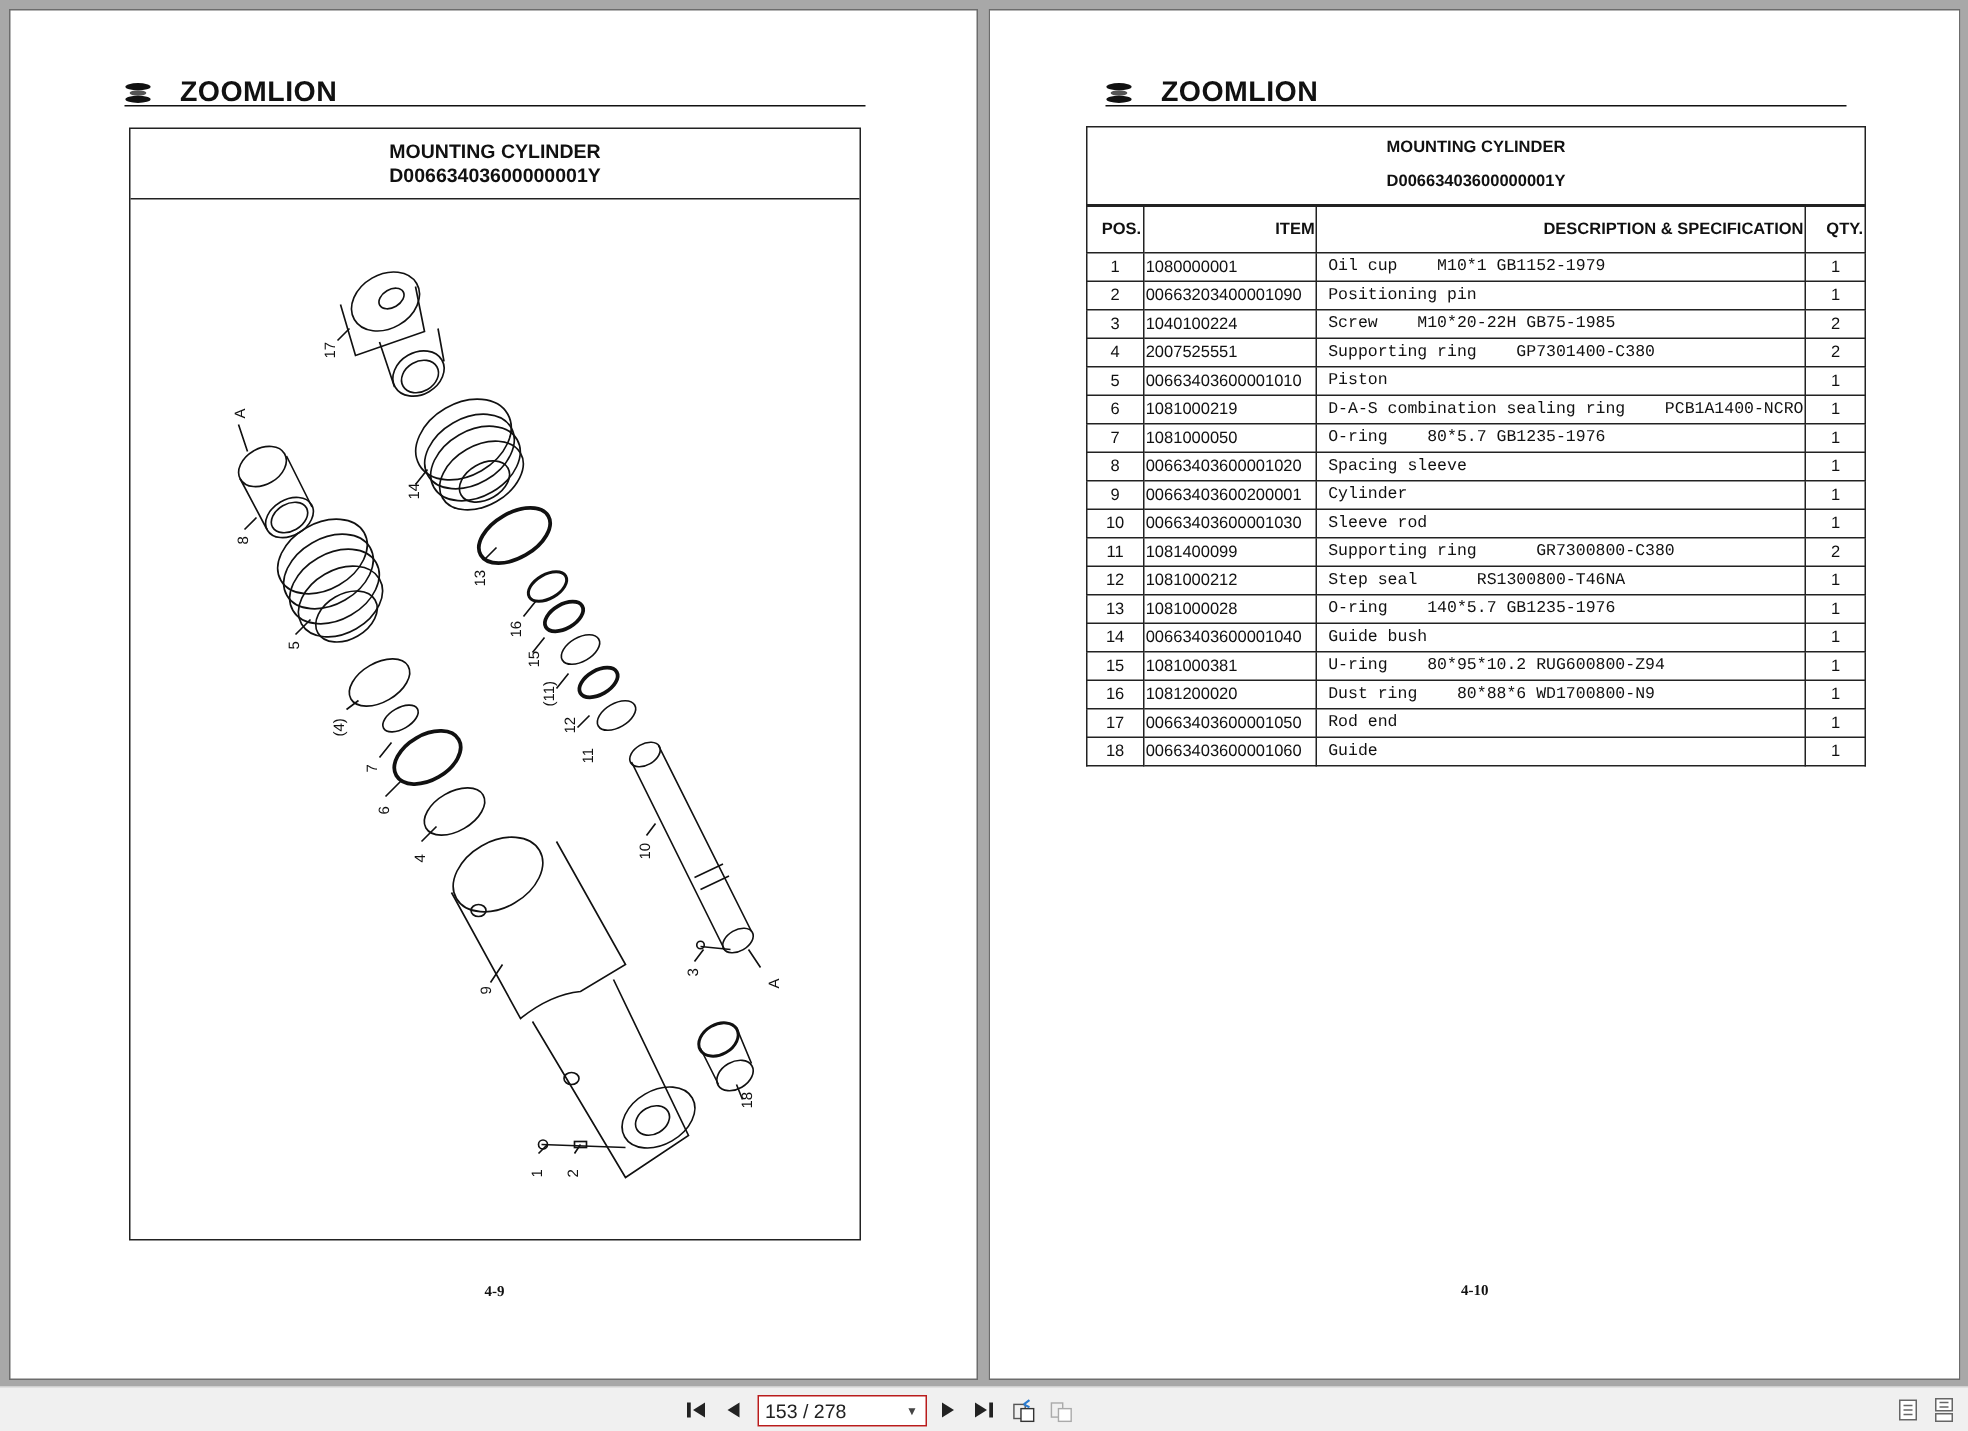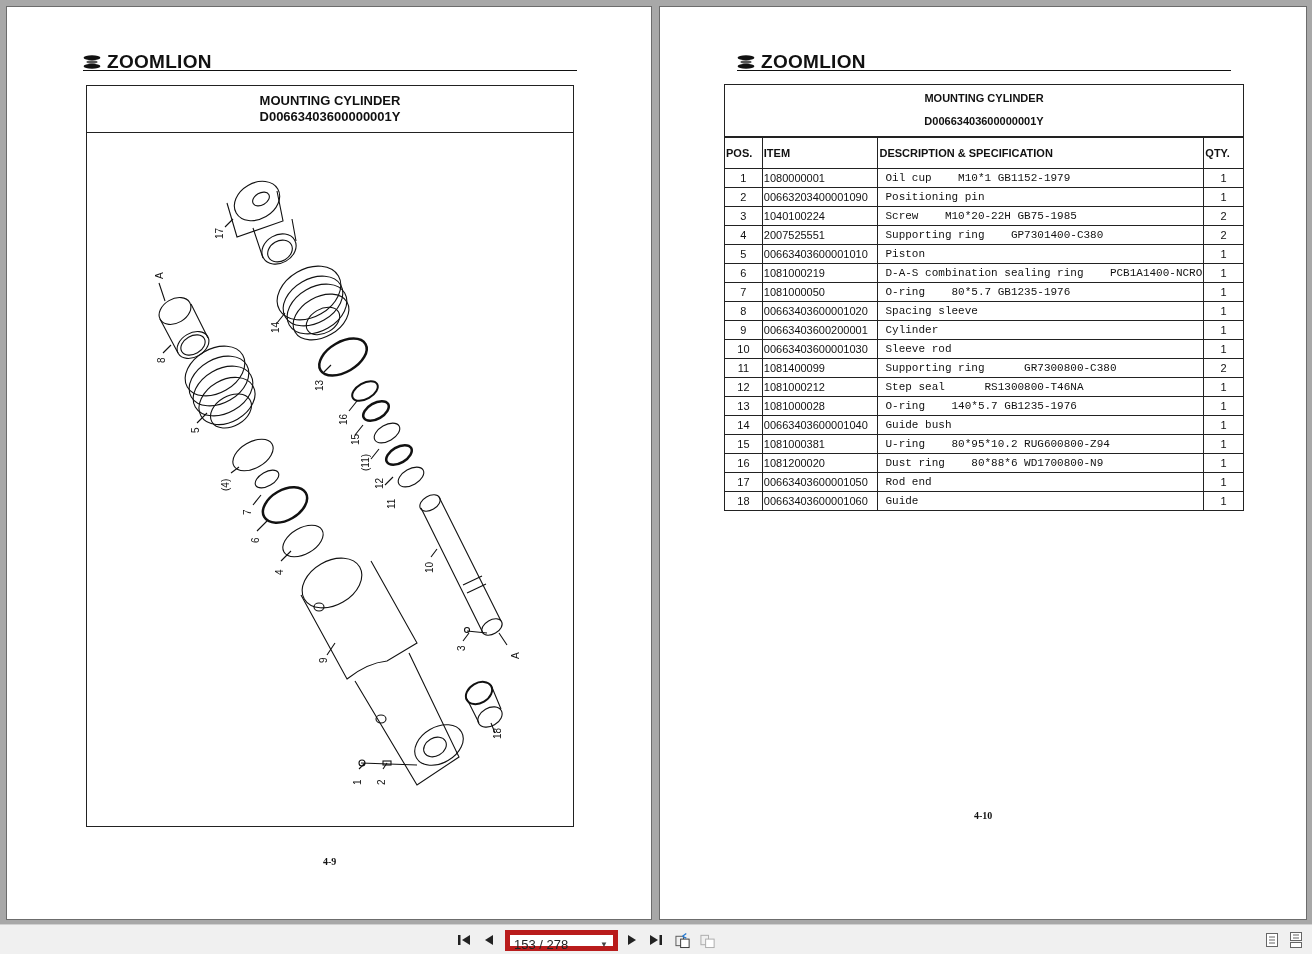--- a/index.html
+++ b/index.html
@@ -2,40 +2,40 @@
 <html><head>
 <meta charset="utf-8">
 <style>
   * { box-sizing: border-box; margin: 0; padding: 0; }
   html, body { width: 1312px; height: 954px; overflow: hidden; background: #a8a8a8; font-family: "Liberation Sans", sans-serif; }
   .viewer { position: absolute; left: 0; top: 0; width: 1312px; height: 924px; background: #a8a8a8; }
   .page { position: absolute; top: 6px; height: 914px; background: #fff; border: 1px solid #6c6c6c; }
   .page.left { left: 6px; width: 646px; }
   .page.right { left: 659px; width: 648px; }
 
-  .logo { position: absolute; display: flex; align-items: center; gap: 6px; }
+  .logo { position: absolute; display: flex; align-items: center; gap: 19px; }
   .logo .mark { width: 18px; height: 14px; position: relative; }
   .logo .word { font-family: "Liberation Sans", sans-serif; font-weight: bold; font-size: 19px; letter-spacing: 0.3px; color: #111; }
   .rule { position: absolute; height: 1px; background: #111; }
 
   .frame { position: absolute; border: 1px solid #222; }
   .frame .head { height: 47px; border-bottom: 1px solid #222; text-align: center; font-weight: bold; font-size: 13px; line-height: 16px; padding-top: 7px; color: #111; }
 
   .footer-num { position: absolute; font-family: "Liberation Serif", serif; font-size: 10px; color: #111; font-weight: bold; }
 
   table.parts { position: absolute; left: 64px; top: 77px; width: 520px; border-collapse: collapse; font-size: 11px; color: #111; }
   table.parts td, table.parts th { border: 1px solid #222; height: 19px; padding: 0 1px; }
   table.parts .title-row td { height: 52px; text-align: center; font-weight: bold; font-size: 11px; line-height: 23px; border-bottom: 2px solid #222; }
-  table.parts th { height: 32px; font-weight: bold; font-size: 11px; text-align: left; }
+  table.parts th { height: 32px; font-weight: bold; font-size: 11px; text-align: right; }
   table.parts td.pos, table.parts td.qty { text-align: center; }
   table.parts td.desc { padding-left: 7px; white-space: pre; font-family: Liberation Mono, monospace; }
 
   .toolbar { position: absolute; left: 0; top: 924px; width: 1312px; height: 30px; background: #f0f0f0; border-top: 1px solid #d0d0d0; }
   .tb-btn { position: absolute; top: 7px; width: 16px; height: 16px; display: flex; align-items: center; justify-content: center; cursor: pointer; }
-  .page-box { position: absolute; left: 505px; top: 5px; width: 113px; height: 21px; background: #fff; border: 5px solid #b91c1c; font-size: 13px; line-height: 19px; padding-left: 4px; color: #222; }
+  .page-box { position: absolute; left: 505px; top: 5px; width: 113px; height: 21px; background: #fff; border: 1px solid #b91c1c; font-size: 13px; line-height: 19px; padding-left: 4px; color: #222; }
   .page-box .caret { position: absolute; right: 5px; top: 0; font-size: 8px; color: #444; }
 </style>
 </head>
 <body>
 
 <div class="viewer">
 
   <div class="page left">
     <div class="logo" style="left:76px; top:44px;">
       <svg class="mark" width="19" height="15" viewBox="0 0 19 15">
@@ -284,21 +284,21 @@
           </tr>
           <tr>
             <td class="pos">18</td>
             <td class="item">00663403600001060</td>
             <td class="desc">Guide</td>
             <td class="qty">1</td>
           </tr>
         </tbody>
     </table>
 
-    <div class="footer-num" style="left:314px; top:803px;">4-10</div>
+    <div class="footer-num" style="left:314px; top:848px;">4-10</div>
   </div>
 </div>
 
 <div class="toolbar">
   <div class="tb-btn" style="left:456px;">
     <svg width="14" height="14" viewBox="0 0 14 14">
         <rect x="1" y="2" width="2.5" height="10" fill="#222"></rect>
         <path d="M13 2 L5 7 L13 12 Z" fill="#222"></path>
       </svg>
   </div>

